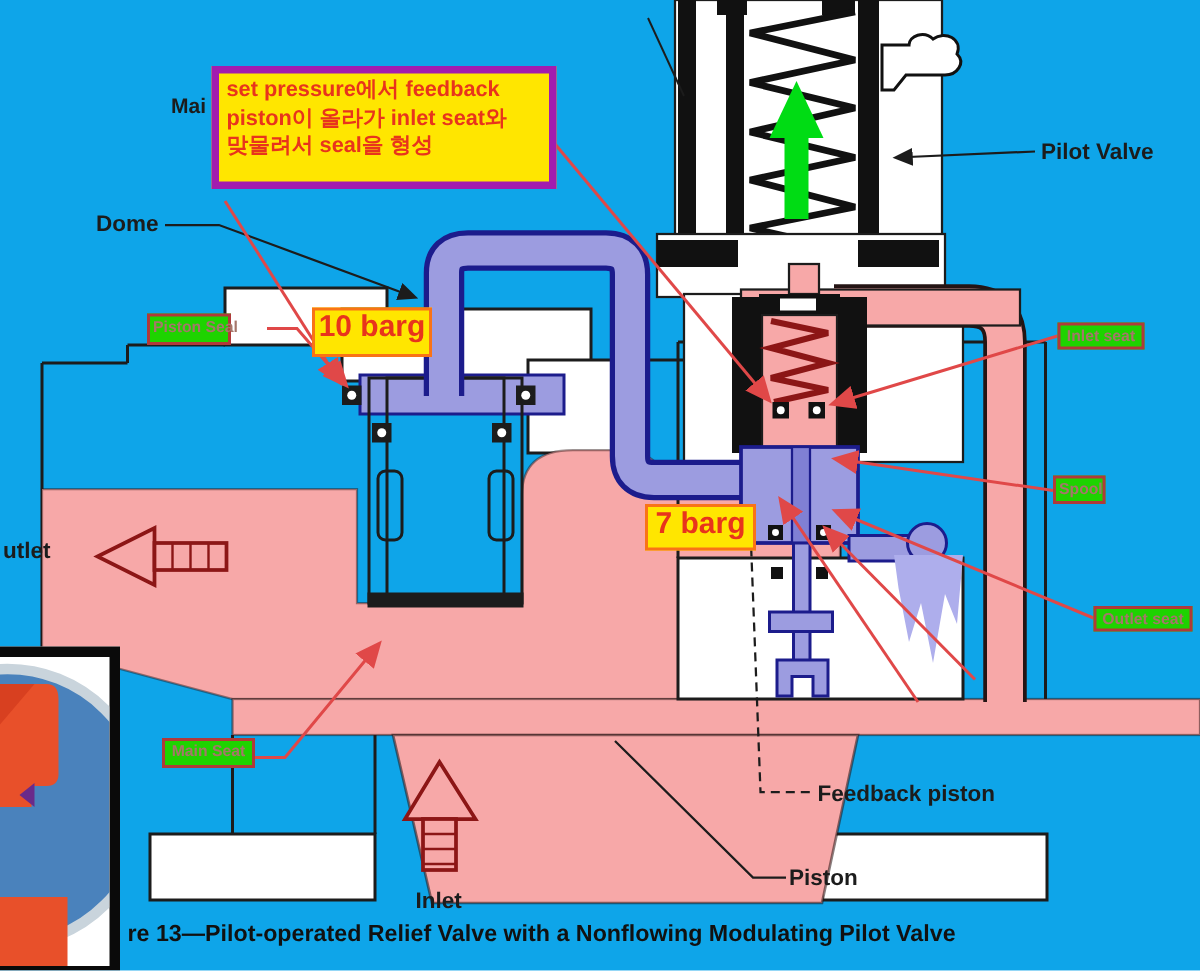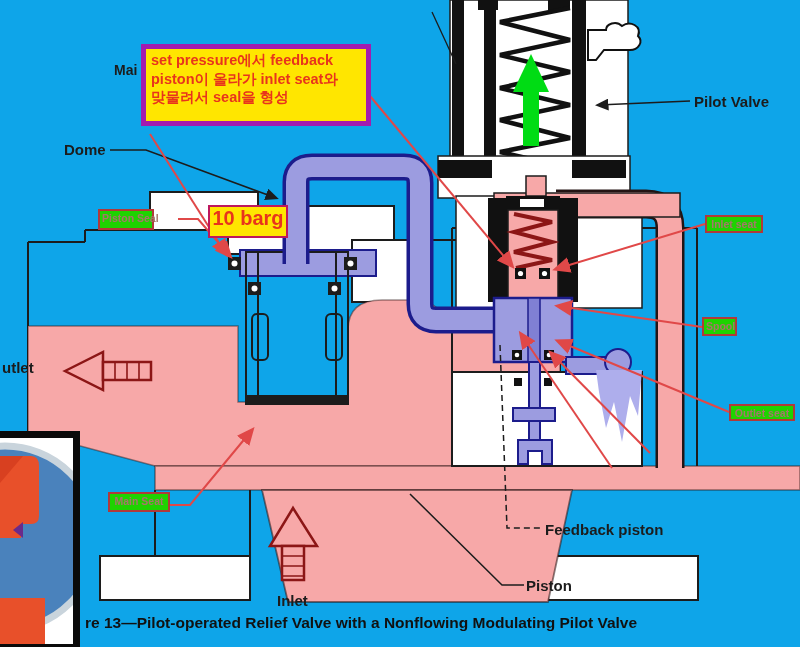--- a/index.html
+++ b/index.html
@@ -2,21 +2,21 @@
 <html><head>
 <meta charset="utf-8">
 <style>
   html,body{margin:0;padding:0;background:#fff;}
   #stage{position:relative;width:800px;height:647px;background:#0ea5e9;overflow:hidden;
          font-family:"Liberation Sans","DejaVu Sans",sans-serif;}
   #stage svg{position:absolute;left:0;top:0;}
   .lbl{position:absolute;color:#1c1c1c;font-weight:bold;font-size:15px;white-space:nowrap;}
   .note{position:absolute;background:#ffe600;border:5px solid #a21caf;color:#e8341c;
         font-weight:bold;font-size:14.5px;line-height:1.28;padding:2px 5px;white-space:pre-line;box-sizing:border-box;}
-  .pressure{position:absolute;background:#ffe600;border:2px solid #be185d;color:#e8341c;
+  .pressure{position:absolute;background:#ffe600;border:2px solid #f97316;color:#e8341c;
         font-weight:bold;font-size:20px;text-align:center;box-sizing:border-box;}
   .greenlab{position:absolute;background:#1ed300;border:2px solid #b03a3a;color:#a5766a;
         font-weight:bold;font-size:10.5px;text-align:center;line-height:1.5;box-sizing:border-box;white-space:nowrap;padding:0 2px;}
   .caption{position:absolute;color:#111;font-weight:bold;font-size:15.5px;white-space:nowrap;}
   .inset{position:absolute;left:-8px;top:431px;width:88px;height:220px;border:7px solid #0a0a0a;
          background:#fff;overflow:hidden;box-sizing:border-box;}
 </style>
 </head>
 <body>
 
@@ -180,20 +180,21 @@
   <div class="lbl" style="left:277px;top:592px;">Inlet</div>
   <div class="lbl" style="left:526px;top:577px;">Piston</div>
   <div class="lbl" style="left:545px;top:521px;">Feedback piston</div>
   <div class="lbl" style="left:694px;top:93px;">Pilot Valve</div>
 
   <div class="note" style="left:141px;top:44px;width:230px;height:82px;">set pressure에서 feedback
 piston이 올라가 inlet seat와
 맞물려서 seal을 형성</div>
 
   <div class="pressure" style="left:208px;top:205px;width:80px;height:33px;">10 barg</div>
+  <div class="pressure" style="left:430px;top:336px;width:74px;height:31px;">7 barg</div>
 
   <div class="greenlab" style="left:98px;top:209px;width:56px;height:21px;">Piston Seal</div>
   <div class="greenlab" style="left:108px;top:492px;width:62px;height:20px;">Main Seat</div>
   <div class="greenlab" style="left:705px;top:215px;width:58px;height:18px;">Inlet seat</div>
   <div class="greenlab" style="left:702px;top:317px;width:35px;height:19px;">Spool</div>
   <div class="greenlab" style="left:729px;top:404px;width:66px;height:17px;">Outlet seat</div>
 
   <div class="caption" style="left:85px;top:614px;">re  13—Pilot-operated Relief Valve with a Nonflowing Modulating Pilot Valve</div>
 
   <div class="inset">

